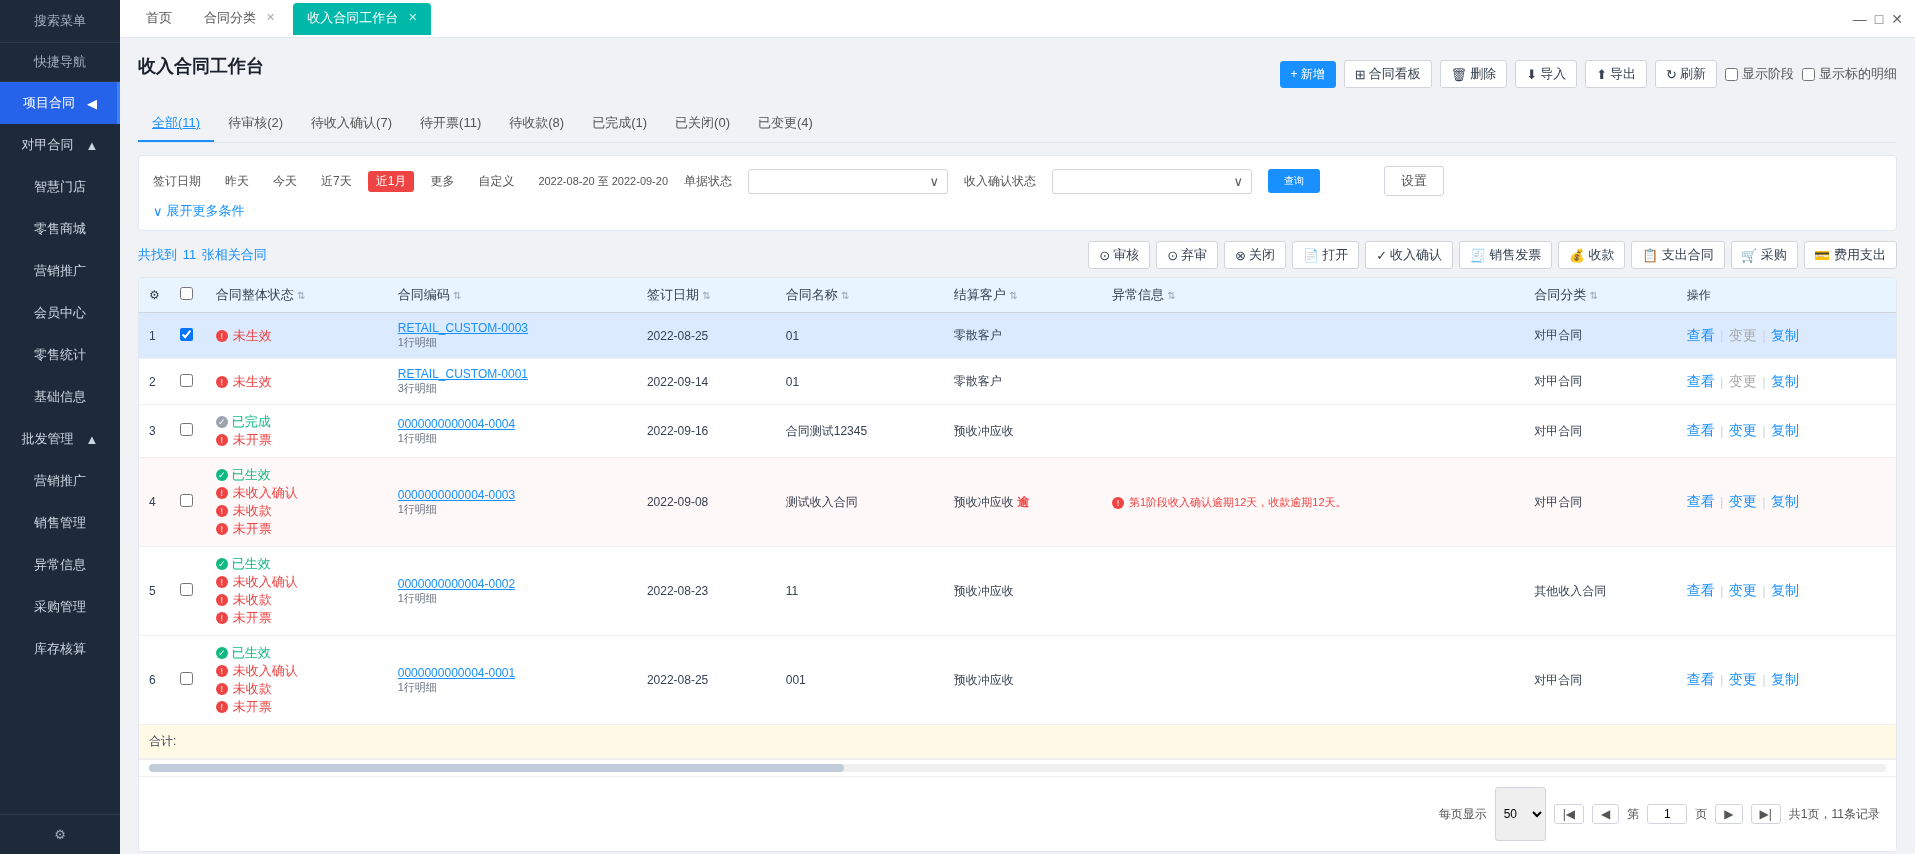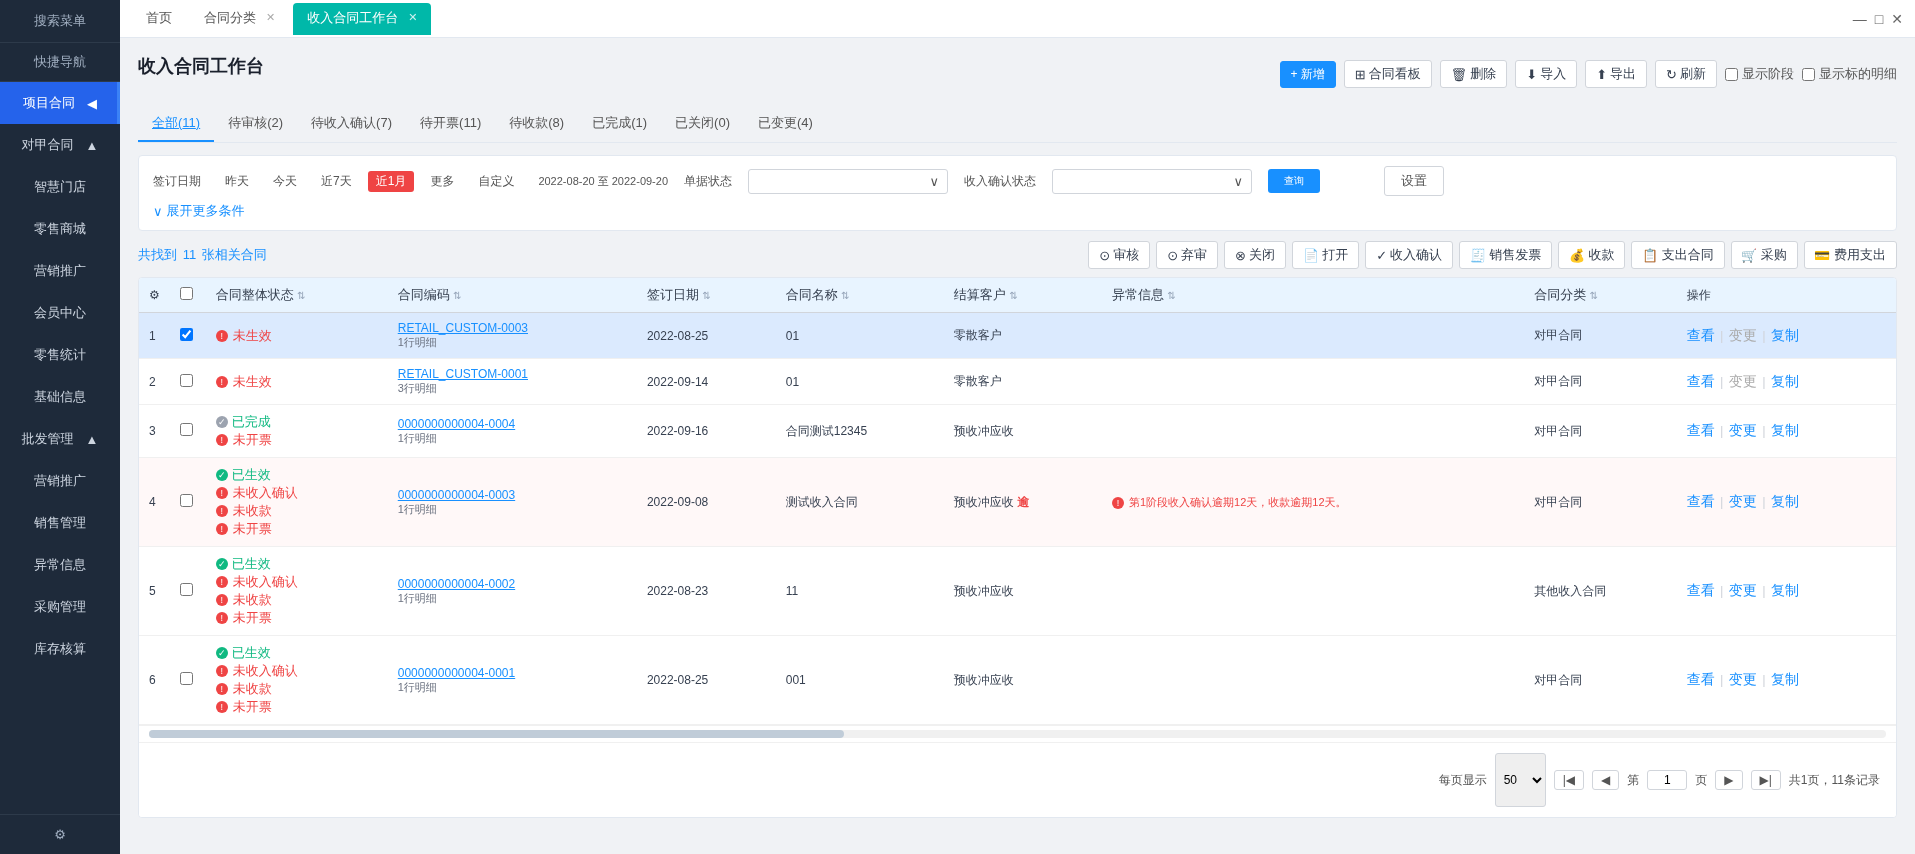--- a/index.html
+++ b/index.html
@@ -581,20 +581,23 @@
             <td>对甲合同</td>
             <td>
               <span class="action-link">查看</span>
               <span class="action-sep">|</span>
               <span class="action-link">变更</span>
               <span class="action-sep">|</span>
               <span class="action-link">复制</span>
             </td>
           </tr>
 
+          <tr class="summary-row">
+            <td colspan="10">合计:</td>
+          </tr>
         </tbody>
       </table>
 
       <div class="scroll-bar-row">
         <div class="scroll-track">
           <div class="scroll-thumb"></div>
         </div>
       </div>
 
       <div class="pagination">

